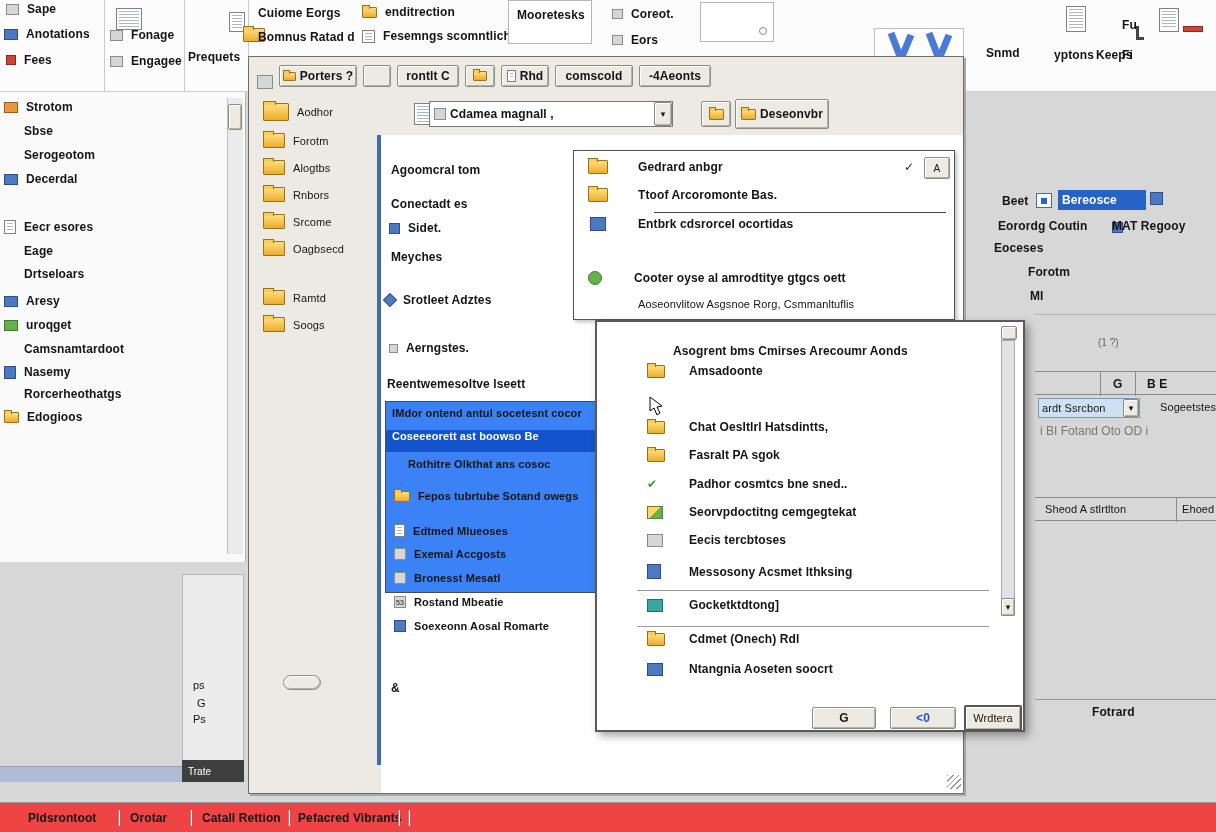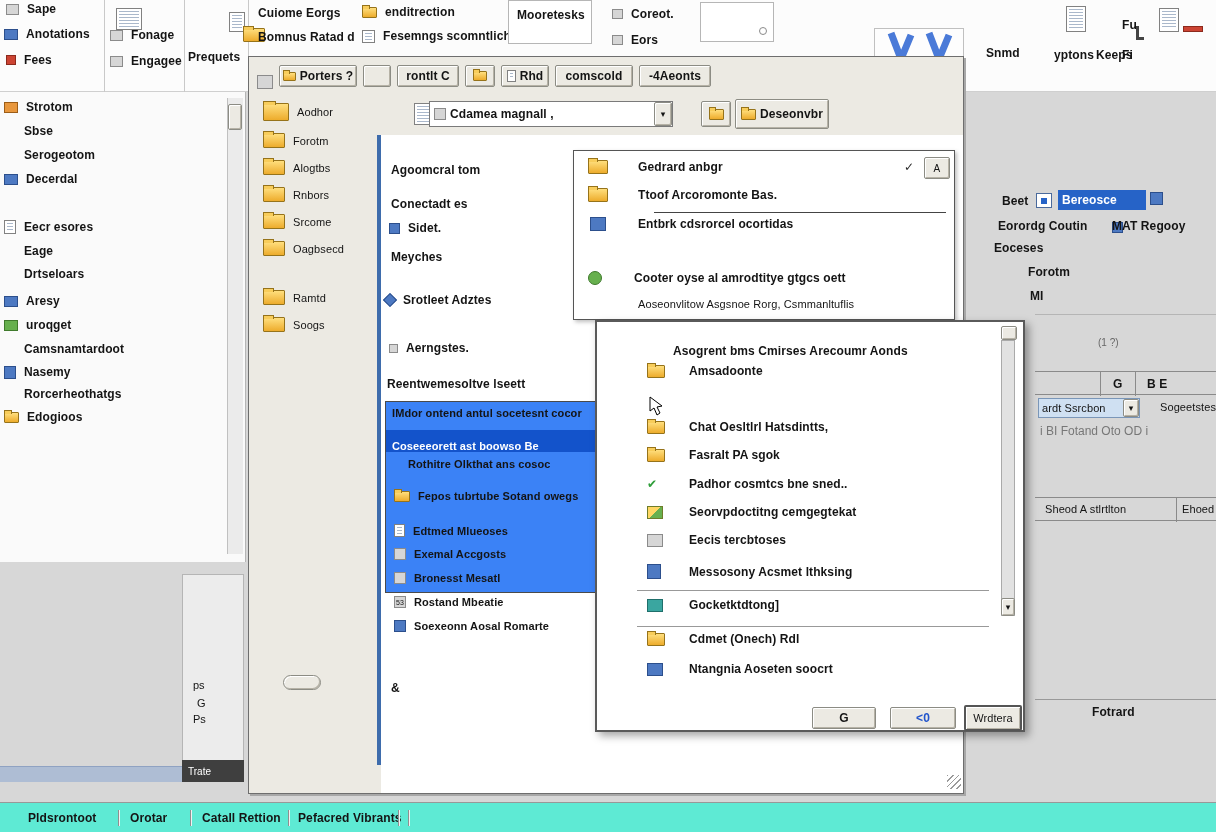--- a/index.html
+++ b/index.html
@@ -273,21 +273,21 @@
   </div>
   <div class="abs row" style="left:140px;top:284px">
     <span class="ic grayic" style="width:9px;height:9px"></span>
     <span class="lbl">Aerngstes.</span>
   </div>
   <span class="abs lbl" style="left:138px;top:320px">Reentwemesoltve lseett</span>
 
   
   <div class="abs" style="left:136px;top:344px;width:218px;height:192px;background:#3b82f6;border:1px solid #4a4a4a">
     <span class="abs lbl" style="left:6px;top:5px;font-size:11px">IMdor ontend antul socetesnt cocor</span>
-    <div class="abs" style="left:0;top:28px;width:216px;height:22px;background:#1353cb;color:#fff;display:flex;align-items:flex-end;padding-left:6px">
+    <div class="abs" style="left:0;top:28px;width:216px;height:22px;background:#1353cb;color:#fff;display:flex;align-items:flex-start;padding-left:6px">
       <span class="lbl" style="font-size:11px">Coseeeorett ast boowso Be</span>
     </div>
     <span class="abs lbl" style="left:22px;top:56px;font-size:11px">Rothitre Olkthat ans cosoc</span>
     <div class="abs row" style="left:8px;top:88px">
       <span class="ic fold" style="width:16px;height:11px"></span>
       <span class="lbl" style="font-size:11px">Fepos tubrtube Sotand owegs</span>
     </div>
     <div class="abs row" style="left:8px;top:122px">
       <span class="ic page" style="width:11px;height:13px"></span>
       <span class="lbl" style="font-size:11px">Edtmed Mlueoses</span>
@@ -449,21 +449,21 @@
   <div class="abs" style="left:69px;top:441px;width:181px;height:24px;border-top:1px solid #8a8a8a;border-bottom:1px solid #8a8a8a">
     <div class="abs" style="left:141px;top:0;width:1px;height:24px;background:#8a8a8a"></div>
     <span class="abs lbl sm" style="left:10px;top:5px;font-size:11px">Sheod A stlrtlton</span>
     <span class="abs lbl sm" style="left:147px;top:5px;font-size:11px">Ehoed el</span>
   </div>
 
   <div class="abs" style="left:69px;top:643px;width:181px;height:1px;background:#999"></div>
   <span class="abs lbl" style="left:126px;top:649px">Fotrard</span>
 </div>
 
-<div class="abs" style="left:0;top:802px;width:1216px;height:30px;background:#5eead4;border-top:1px solid #989898">
+<div class="abs" style="left:0;top:802px;width:1216px;height:30px;background:#ef4444;border-top:1px solid #989898">
   <span class="abs lbl" style="left:28px;top:8px">Pldsrontoot</span>
   <div class="abs groove" style="left:118px;top:7px"></div>
   <span class="abs lbl" style="left:130px;top:8px">Orotar</span>
   <div class="abs groove" style="left:190px;top:7px"></div>
   <span class="abs lbl" style="left:202px;top:8px">Catall Rettion</span>
   <div class="abs groove" style="left:288px;top:7px"></div>
   <span class="abs lbl" style="left:298px;top:8px">Pefacred Vibrants</span>
   <div class="abs groove" style="left:398px;top:7px"></div>
   <div class="abs groove" style="left:408px;top:7px"></div>
 </div>

